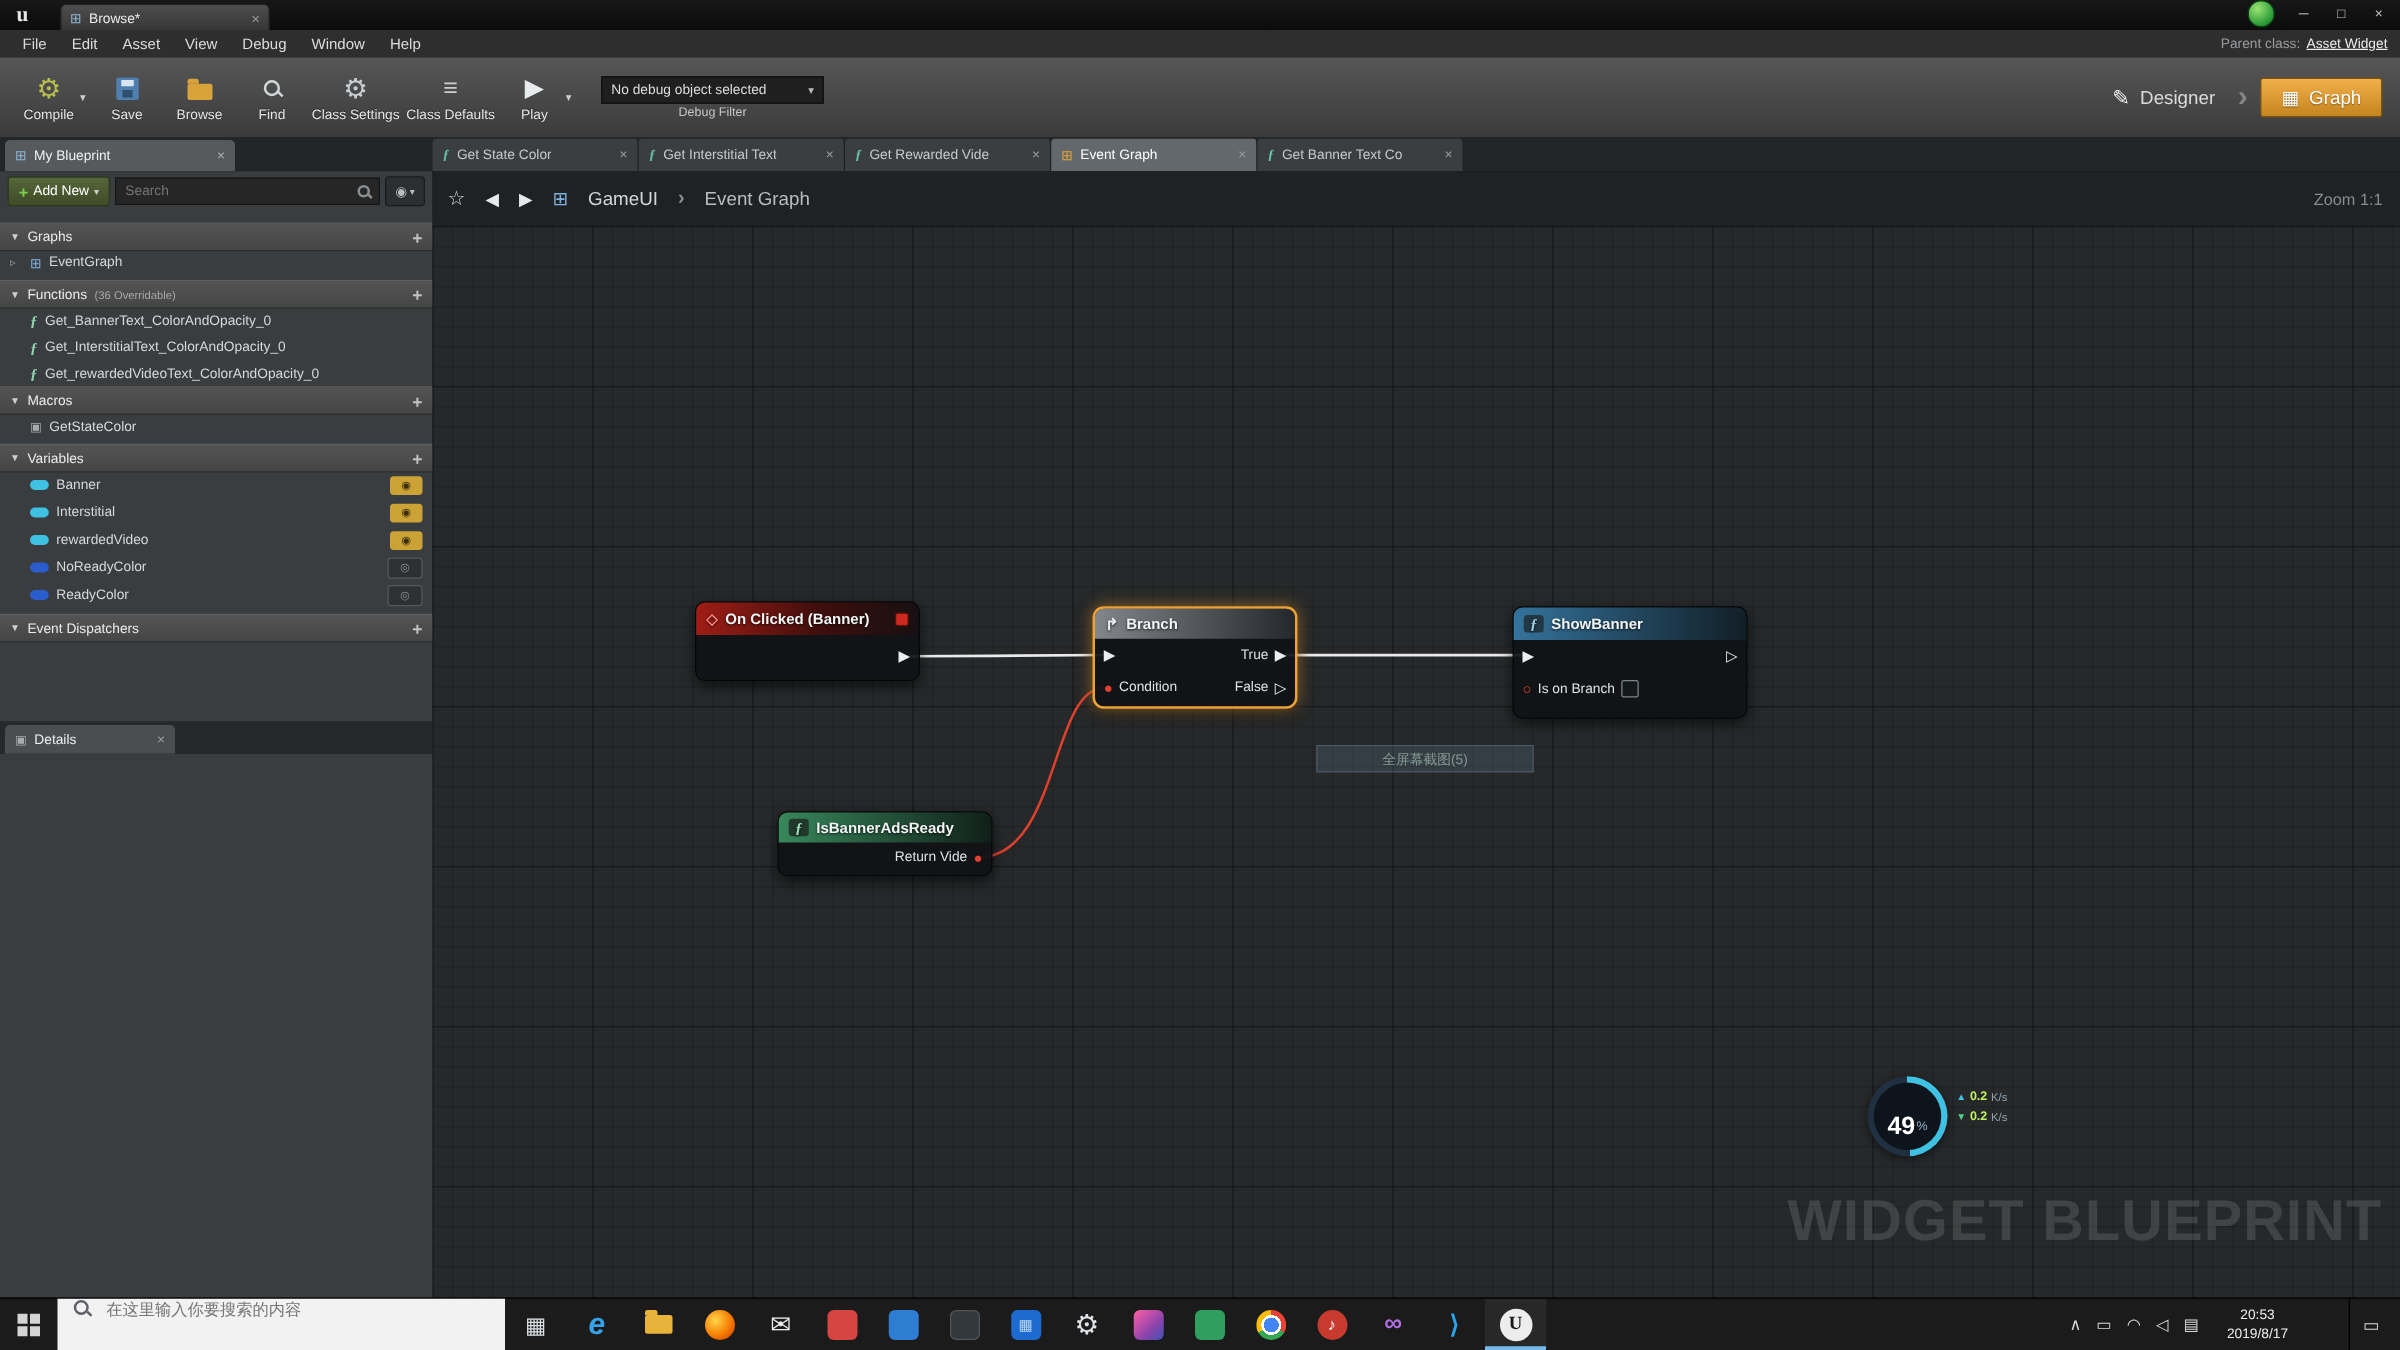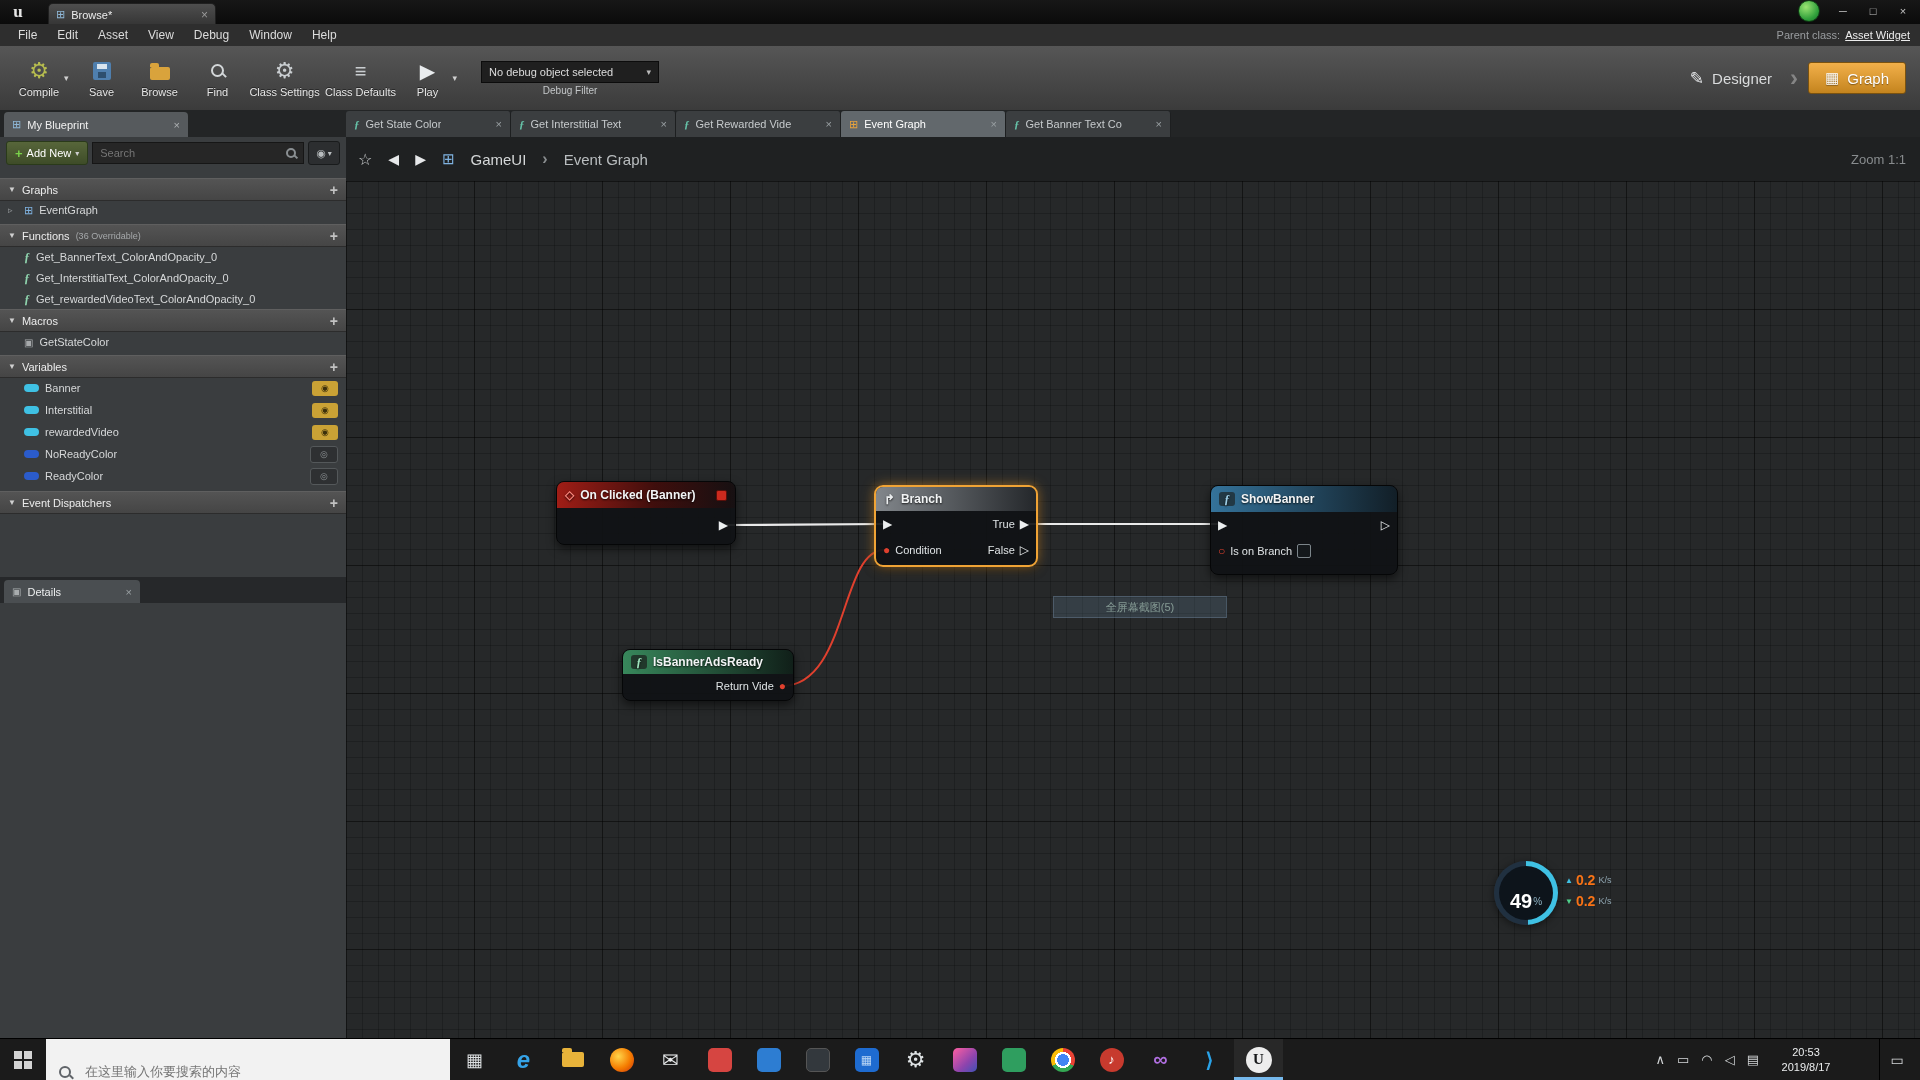--- a/index.html
+++ b/index.html
@@ -166,29 +166,29 @@
            background:conic-gradient(#3fc1e4 0 176deg,#203040 176deg 360deg);
            display:flex;align-items:center;justify-content:center;box-shadow:0 2px 8px rgba(0,0,0,.5)}
   .netin{width:54px;height:54px;border-radius:50%;background:#0d141b;display:flex;align-items:center;
          justify-content:center;padding-top:16px;box-sizing:border-box}
   .netin .pct{font-size:20px;font-weight:bold;color:#fff;line-height:1}
   .netin .pcts{font-size:10px;color:#8fb3c4;margin-left:1px}
   .netstats{position:absolute;left:1565px;top:872px;display:flex;flex-direction:column;gap:5px}
   .nrow{display:flex;align-items:center;gap:3px;font-size:11px}
   .nrow .arr-u{color:#3fc1e4;font-size:8px}
   .nrow .arr-d{color:#4fd08a;font-size:8px}
-  .nrow b{color:#f97316;font-size:14px}
+  .nrow b{color:#bef264;font-size:10px}
   .nrow i{color:#90a6b2;font-size:9px;font-style:normal}
   
   .taskbar{position:absolute;left:0;right:0;bottom:0;height:41px;background:#1b1b1b;border-top:1px solid #000;
            display:flex;align-items:center}
   .startbtn{width:46px;height:41px;display:flex;align-items:center;justify-content:center}
   .winlogo{display:grid;grid-template-columns:8px 8px;grid-template-rows:8px 8px;gap:2px}
   .winlogo i{background:#d4d4d4;display:block}
-  .tsearch{width:404px;height:41px;background:#f2f2f2;display:flex;align-items:flex-end;gap:10px;padding:0 12px;box-sizing:border-box}
+  .tsearch{width:358px;height:41px;background:#f2f2f2;display:flex;align-items:flex-start;gap:10px;padding:0 12px;box-sizing:border-box}
   .mgd{position:relative;width:15px;height:15px;flex:none}
   .mgd::before{content:"";position:absolute;left:1px;top:1px;width:8px;height:8px;border:2px solid #5f6368;border-radius:50%}
   .mgd::after{content:"";position:absolute;left:11px;top:11px;width:5px;height:2px;background:#5f6368;transform:rotate(45deg)}
   .tsearch input{flex:1;border:none;outline:none;background:transparent;color:#444;font-size:13px;
                  font-family:"Liberation Sans",sans-serif}
   .apps{display:flex;height:41px}
   .app{width:49px;height:41px;display:flex;align-items:center;justify-content:center;position:relative}
   .app.active{box-shadow:inset 0 -3px 0 #76b9ed;background:rgba(255,255,255,.06)}
   .a-taskview{color:#dcdfe1;font-size:18px}
   .a-edge{color:#35a3e8;font-size:24px;font-weight:bold;font-style:italic}
@@ -537,20 +537,21 @@
     <div class="prow" style="height:24px">
       <span class="right">
         <span class="plabel">Return Vide</span>
         <span class="pin-red">●</span>
       </span>
     </div>
   </div>
 
   <div class="gtooltip">全屏幕截图(5)</div>
 
+  <div class="wm">WIDGET BLUEPRINT</div>
 </div>
 
 <div class="netring">
   <div class="netin">
     <span class="pct">49</span>
     <span class="pcts">%</span>
   </div>
 </div>
 <div class="netstats">
   <div class="nrow">

